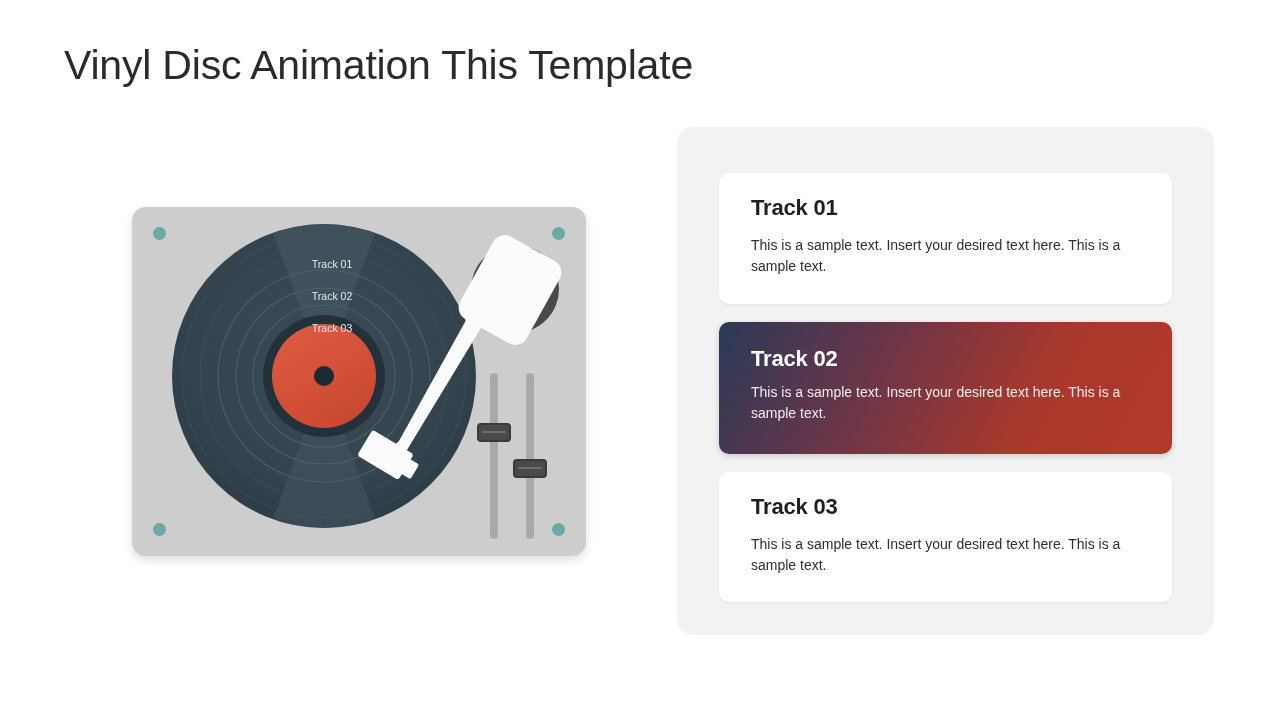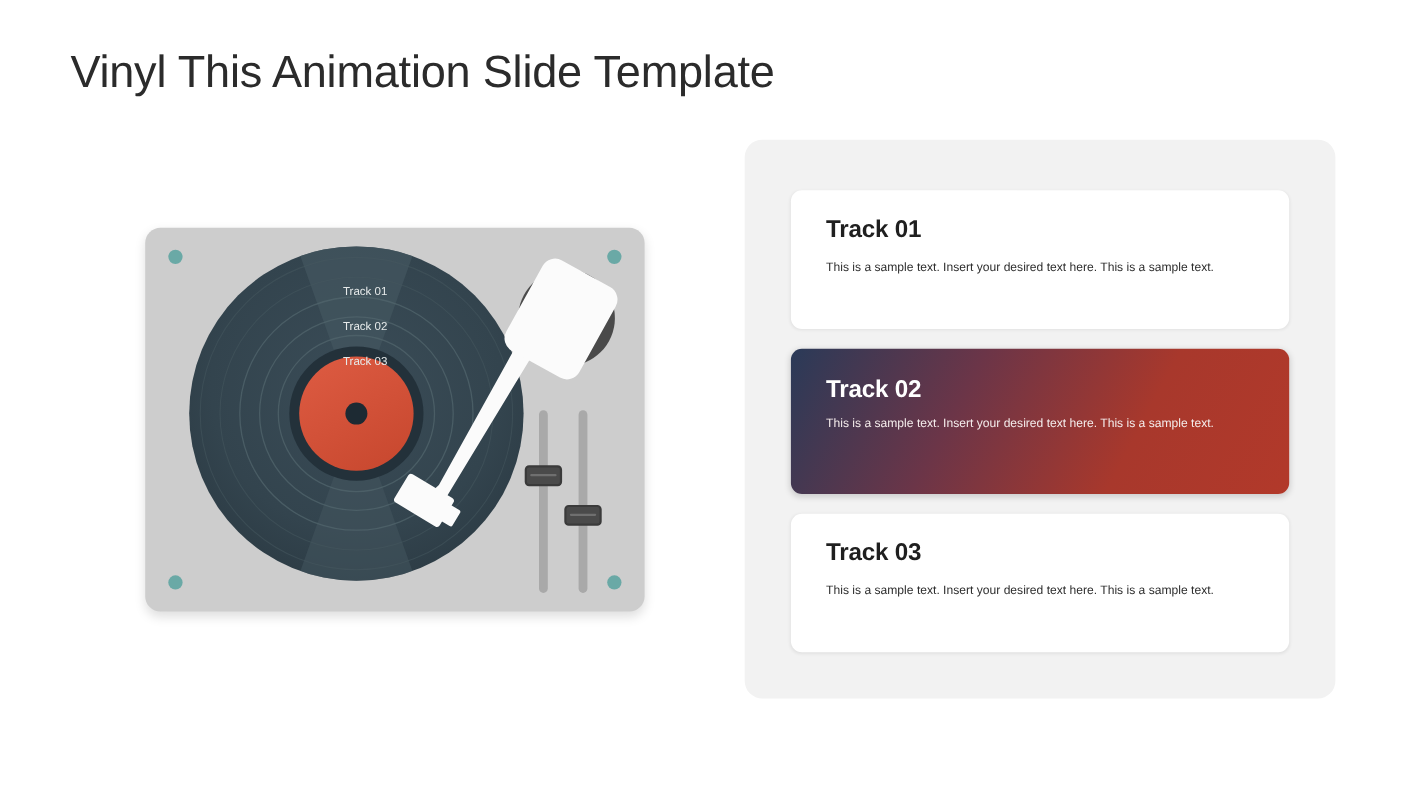--- a/index.html
+++ b/index.html
@@ -160,31 +160,31 @@
   .track-title {
     font-size: 22px;
     font-weight: bold;
     color: #1f1f1f;
     margin-bottom: 14px;
     letter-spacing: -0.2px;
   }
   .track-card.active .track-title { color: #ffffff; margin-bottom: 10px; }
 
   .track-desc {
-    font-size: 11px;
+    font-size: 14px;
     line-height: 1.52;
     color: #2e2e2e;
     max-width: 370px;
   }
   .track-card.active .track-desc { color: #f4eceb; }
 </style>
 </head>
 <body>
 
-<h1 class="slide-title">Vinyl This Animation Slide Template</h1>
+<h1 class="slide-title">Vinyl Disc Animation This Template</h1>
 
 <div class="turntable-stage">
 
   <div class="turntable-base">
 
     <span class="screw tl"></span>
     <span class="screw tr"></span>
     <span class="screw bl"></span>
     <span class="screw br"></span>
 

